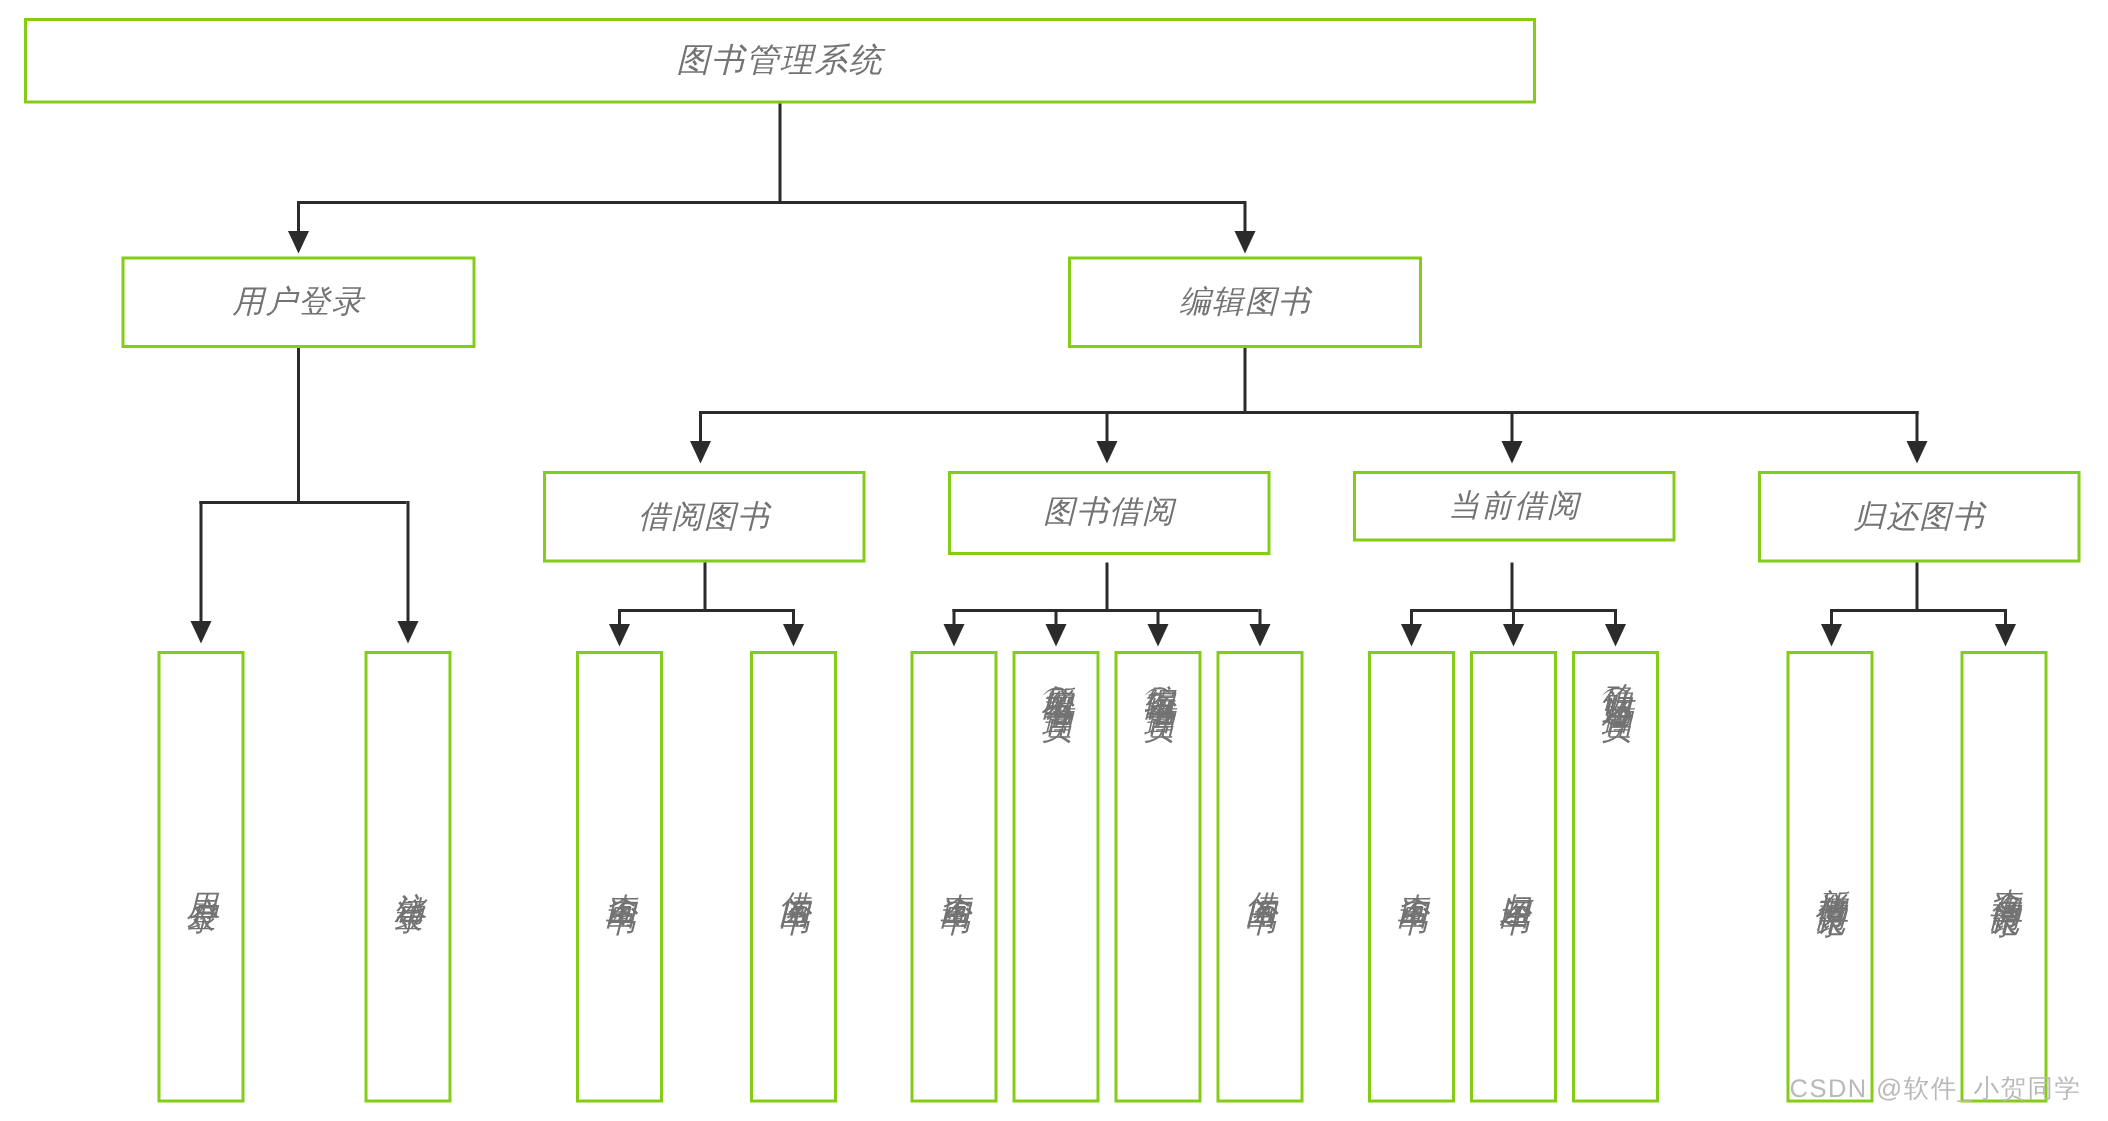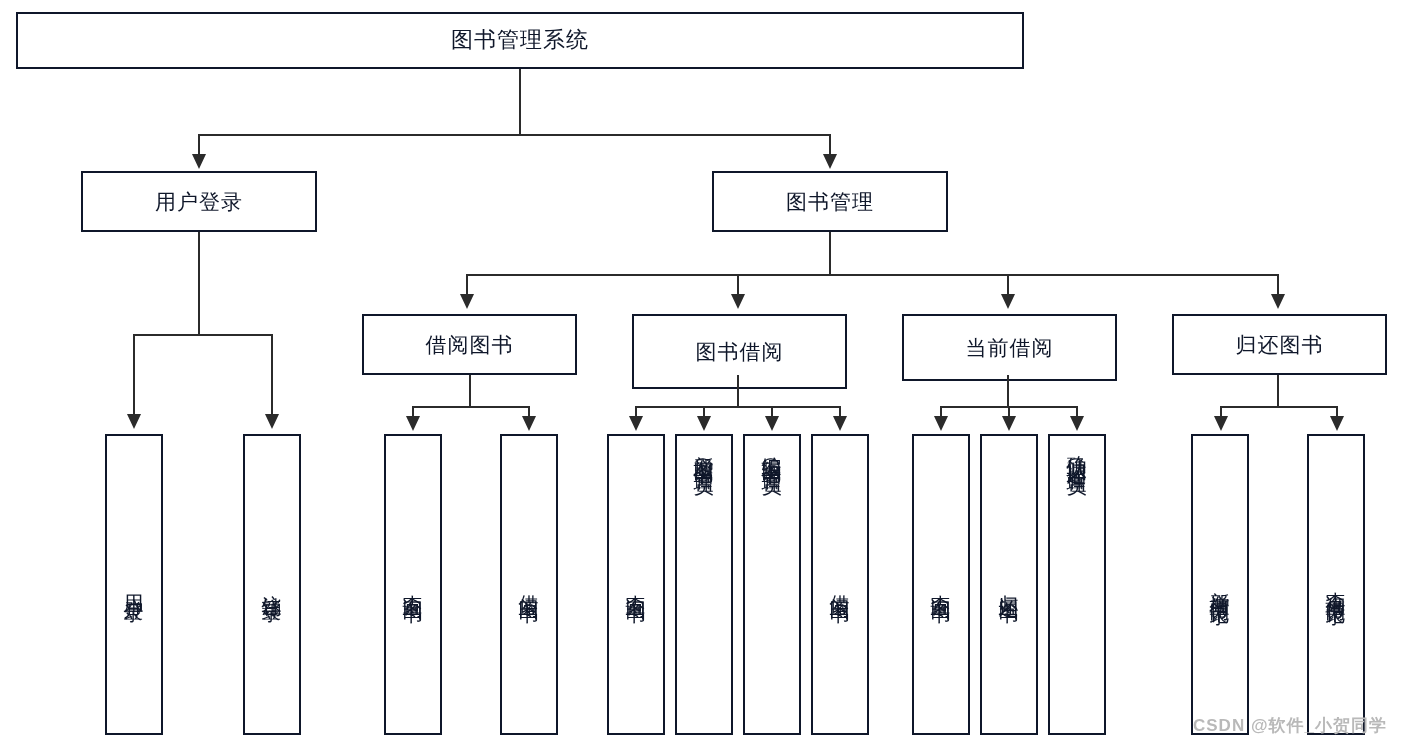--- a/index.html
+++ b/index.html
@@ -11,29 +11,30 @@
     position:relative;
     width:1405px;
     height:747px;
     background:#ffffff;
     overflow:hidden;
   }
   
   .node{
     position:absolute;
     box-sizing:border-box;
-    border:2px solid #0f172a;
+    border:2px solid #84cc16;
     background:#ffffff;
     display:flex;
     align-items:center;
     justify-content:center;
     font-size:21px;
     letter-spacing:1px;
     line-height:1.1;
-    color:#0f172a;
+    color:#737373;
+    font-style:italic;
   }
   .node.root{font-size:22px;}
   
   .node.vert{
     writing-mode:vertical-rl;
     text-orientation:upright;
     align-items:center;
     justify-content:center;
     font-size:20px;
     letter-spacing:3px;
@@ -60,21 +61,20 @@
     border-right:7px solid transparent;
     border-top:15px solid #2b2b2b;
   }
   .watermark{
     position:absolute;
     font-size:17px;
     color:#b9b9b9;
     letter-spacing:1px;
     white-space:nowrap;
     pointer-events:none;
-    font-weight:bold;
   }
 </style>
 </head>
 <body>
 
 <div id="canvas">
 
   <div class="node root" style="left:16px;top:12px;width:1008px;height:57px;">图书管理系统</div>
 
   <div class="vline" style="left:519px;top:69px;height:66px;"></div>
@@ -82,21 +82,21 @@
   <div class="hline" style="left:198px;top:134px;width:632px;"></div>
 
   <div class="vline" style="left:198px;top:134px;height:22px;"></div>
   <div class="arrow" style="left:192px;top:154px;"></div>
 
   <div class="vline" style="left:829px;top:134px;height:22px;"></div>
   <div class="arrow" style="left:823px;top:154px;"></div>
 
   <div class="node" style="left:81px;top:171px;width:236px;height:61px;">用户登录</div>
 
-  <div class="node" style="left:712px;top:171px;width:236px;height:61px;">图书管理</div>
+  <div class="node" style="left:712px;top:171px;width:236px;height:61px;">编辑图书</div>
 
   <div class="vline" style="left:198px;top:232px;height:103px;"></div>
   <div class="hline" style="left:133px;top:334px;width:138px;"></div>
   <div class="vline" style="left:133px;top:334px;height:81px;"></div>
   <div class="arrow" style="left:127px;top:414px;"></div>
   <div class="vline" style="left:271px;top:334px;height:81px;"></div>
   <div class="arrow" style="left:265px;top:414px;"></div>
 
   <div class="vline" style="left:829px;top:232px;height:43px;"></div>
   <div class="hline" style="left:466px;top:274px;width:813px;"></div>
@@ -108,23 +108,23 @@
   <div class="arrow" style="left:731px;top:294px;"></div>
 
   <div class="vline" style="left:1007px;top:274px;height:22px;"></div>
   <div class="arrow" style="left:1001px;top:294px;"></div>
 
   <div class="vline" style="left:1277px;top:274px;height:22px;"></div>
   <div class="arrow" style="left:1271px;top:294px;"></div>
 
   <div class="node" style="left:362px;top:314px;width:215px;height:61px;">借阅图书</div>
 
-  <div class="node" style="left:632px;top:314px;width:215px;height:75px;">图书借阅</div>
+  <div class="node" style="left:632px;top:314px;width:215px;height:56px;">图书借阅</div>
 
-  <div class="node" style="left:902px;top:314px;width:215px;height:67px;">当前借阅</div>
+  <div class="node" style="left:902px;top:314px;width:215px;height:47px;">当前借阅</div>
 
   <div class="node" style="left:1172px;top:314px;width:215px;height:61px;">归还图书</div>
 
   <div class="vline" style="left:469px;top:375px;height:32px;"></div>
   <div class="hline" style="left:412px;top:406px;width:116px;"></div>
   <div class="vline" style="left:412px;top:406px;height:11px;"></div>
   <div class="arrow" style="left:406px;top:416px;"></div>
   <div class="vline" style="left:528px;top:406px;height:11px;"></div>
   <div class="arrow" style="left:522px;top:416px;"></div>
 

